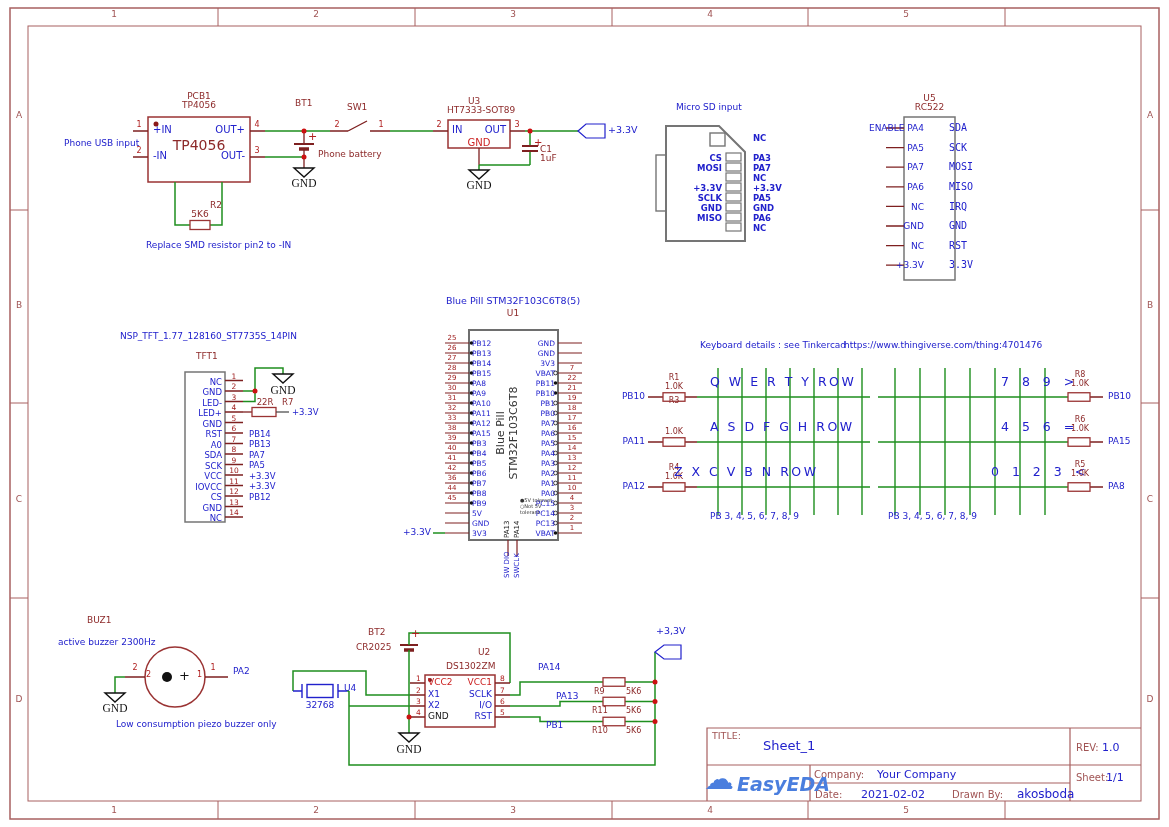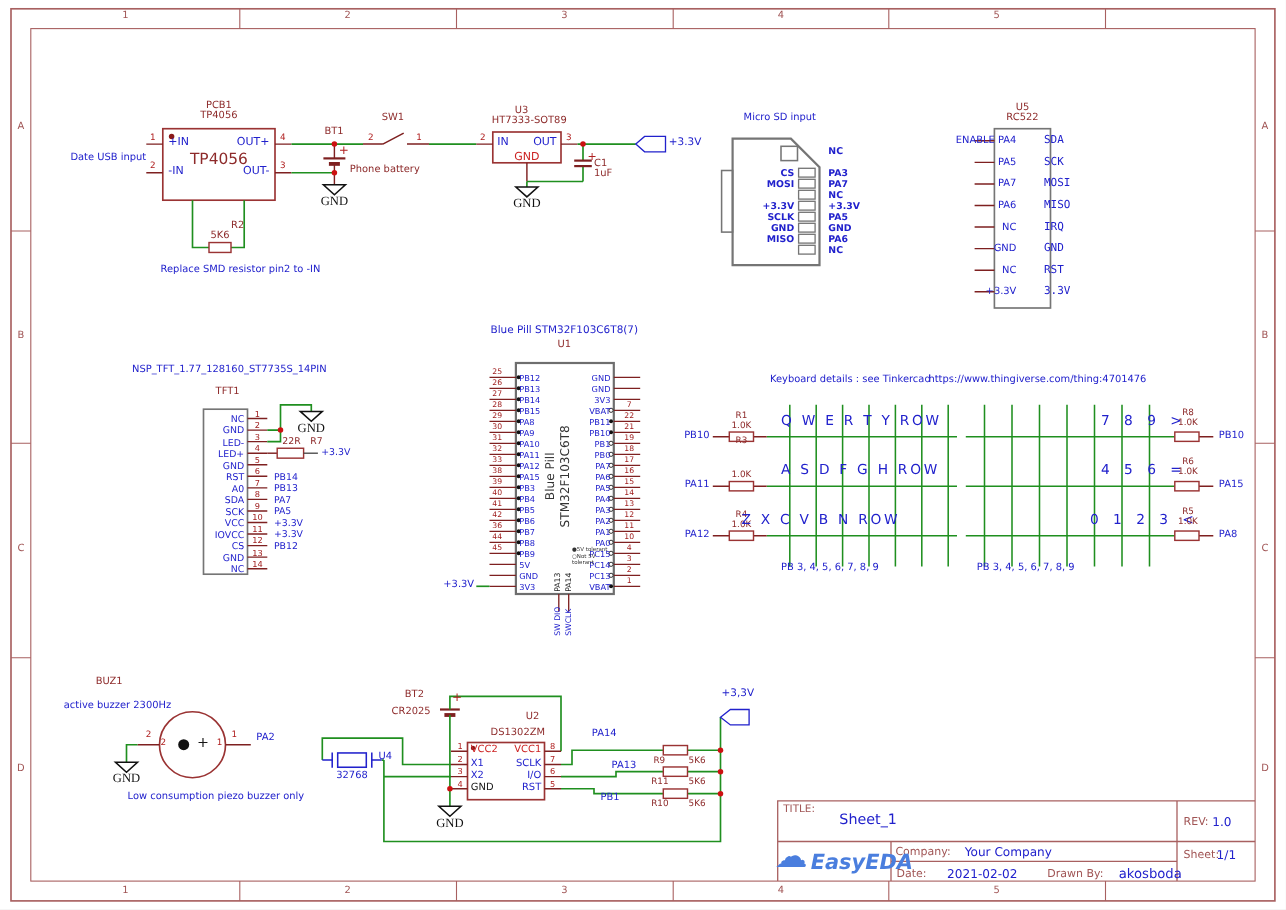--- a/index.html
+++ b/index.html
@@ -283,34 +283,34 @@
 <span class="t s9 f c" style="left:12px;top:301px;width:14px">B</span>
 <span class="t s9 f c" style="left:12px;top:495px;width:14px">C</span>
 <span class="t s9 f c" style="left:12px;top:695px;width:14px">D</span>
 <span class="t s9 f c" style="left:1143px;top:111px;width:14px">A</span>
 <span class="t s9 f c" style="left:1143px;top:301px;width:14px">B</span>
 <span class="t s9 f c" style="left:1143px;top:495px;width:14px">C</span>
 <span class="t s9 f c" style="left:1143px;top:695px;width:14px">D</span>
 
 <span class="t s9 d c" style="left:184px;top:92px;width:30px">PCB1</span>
 <span class="t s9 d c" style="left:179px;top:101px;width:40px">TP4056</span>
-<span class="t s9 b" style="left:64px;top:139px">Date USB input</span>
+<span class="t s9 b" style="left:64px;top:139px">Phone USB input</span>
 <span class="t s8 rd c" style="left:132px;top:121px;width:14px">1</span>
 <span class="t s8 rd c" style="left:132px;top:147px;width:14px">2</span>
 <span class="t s8 rd c" style="left:250px;top:121px;width:14px">4</span>
 <span class="t s8 rd c" style="left:250px;top:147px;width:14px">3</span>
 <span class="t s10 b" style="left:153px;top:125px">+IN</span>
 <span class="t s10 b" style="left:153px;top:151px">-IN</span>
 <span class="t s10 b r" style="left:208px;top:125px;width:37px">OUT+</span>
 <span class="t s10 b r" style="left:208px;top:151px;width:37px">OUT-</span>
 <span class="t s14 d c" style="left:148px;top:138px;width:102px">TP4056</span>
 <span class="t s9 d c" style="left:204px;top:201px;width:24px">R2</span>
 <span class="t s9 d c" style="left:188px;top:210px;width:24px">5K6</span>
 <span class="t s9 b" style="left:146px;top:241px">Replace SMD resistor pin2 to -IN</span>
-<span class="t s9 d" style="left:295px;top:116px">BT1</span>
+<span class="t s9 d" style="left:295px;top:99px">BT1</span>
 <span class="t s11 rd" style="left:308px;top:131px">+</span>
 <span class="t s9 d" style="left:318px;top:150px">Phone battery</span>
 <span class="t gndt" style="left:284px;top:178px">GND</span>
 <span class="t s9 d" style="left:347px;top:103px">SW1</span>
 <span class="t s8 rd c" style="left:330px;top:121px;width:14px">2</span>
 <span class="t s8 rd c" style="left:374px;top:121px;width:14px">1</span>
 
 <span class="t s9 d" style="left:468px;top:97px">U3</span>
 <span class="t s9 d" style="left:447px;top:106px">HT7333-SOT89</span>
 <span class="t s8 rd c" style="left:432px;top:121px;width:14px">2</span>
@@ -494,21 +494,21 @@
     <span class="name">NC</span>
     <span class="num">14</span>
     <span class="net"></span>
   </div>
     </div>
 <span class="t gndt" style="left:263px;top:385px">GND</span>
 <span class="t s85 d c" style="left:252px;top:398px;width:26px">22R</span>
 <span class="t s85 d" style="left:282px;top:398px">R7</span>
 <span class="t s85 b" style="left:292px;top:408px">+3.3V</span>
 
-<span class="t s95 b c" style="left:423px;top:296px;width:180px">Blue Pill STM32F103C6T8(7)</span>
+<span class="t s95 b c" style="left:423px;top:296px;width:180px">Blue Pill STM32F103C6T8(5)</span>
 <span class="t s9 d c" style="left:423px;top:309px;width:180px">U1</span>
 <div id="u1-left" class="plist" style="left:443px;top:338px;width:80px">
 
 <div class="row">
     <span class="num">25</span>
     <span class="name">PB12</span>
   </div>
       <div class="row">
     <span class="num">26</span>
     <span class="name">PB13</span>

